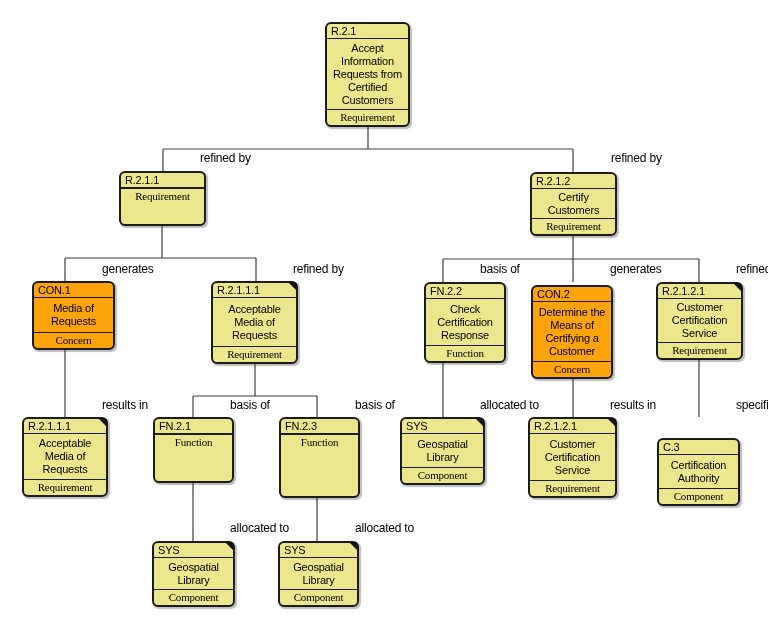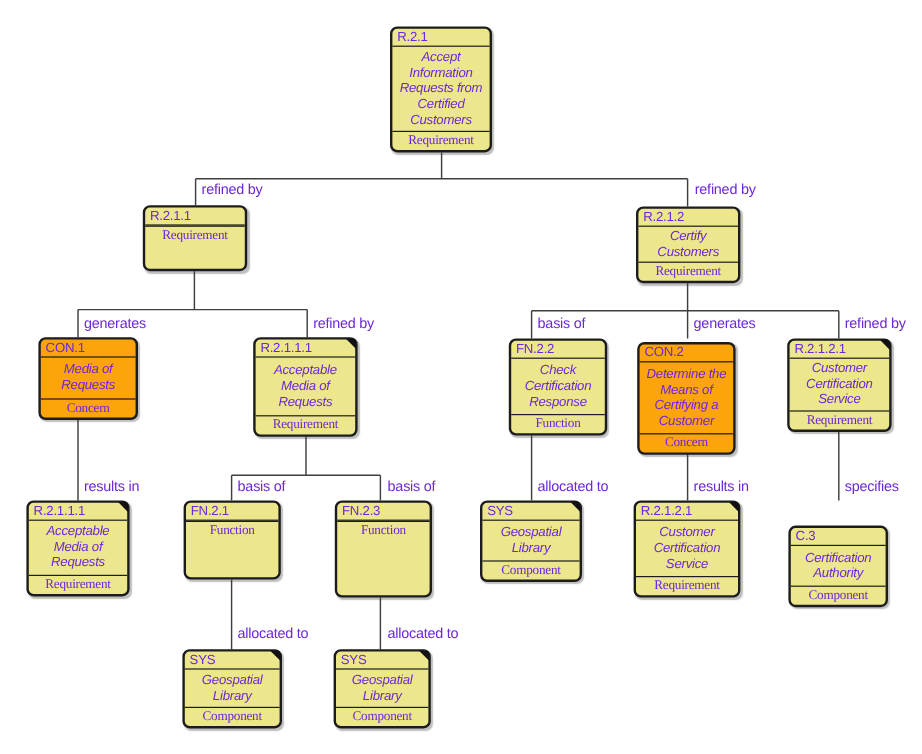--- a/index.html
+++ b/index.html
@@ -1,48 +1,49 @@
 <!DOCTYPE html>
 <html><head>
 <meta charset="utf-8">
 <style>
   html,body{margin:0;padding:0;background:#ffffff;}
   .canvas{
     position:relative;width:768px;height:628px;background:#ffffff;
-    font-family:"Liberation Sans",sans-serif;color:#6d28d9;overflow:hidden;
+    font-family:"Liberation Sans",sans-serif;color:#000000;overflow:hidden;
   }
   .wires{position:absolute;left:0;top:0;}
   .wires path{stroke:#3f3f3f;stroke-width:1.2;fill:none;}
   .node{
     position:absolute;display:flex;flex-direction:column;box-sizing:border-box;
     background:#ECE78C;border:2px solid #1c1c1c;border-radius:6px;
     box-shadow:1.5px 1.5px 1px rgba(70,70,70,0.35);
   }
   .node.concern{background:#FCA40A;}
   .nt{
     font-size:11px;line-height:14px;padding:0 4px;
     border-bottom:1.4px solid #1c1c1c;letter-spacing:-0.2px;
   }
   .nb{
     flex:1;display:flex;align-items:center;justify-content:center;
     text-align:center;font-size:11px;line-height:13px;white-space:pre-line;
-    padding:1px 2px;letter-spacing:-0.2px;font-style:italic;
+    padding:1px 2px;letter-spacing:-0.2px;
   }
   .nf{
     font-size:11px;line-height:15px;text-align:center;
     border-top:1.4px solid #1c1c1c;letter-spacing:-0.2px;font-family:Liberation Serif, serif;
   }
   .corner{
     position:absolute;top:-1px;right:-1px;width:0;height:0;
     border-top:9px solid #111;border-left:9px solid transparent;
     border-top-right-radius:4px;
   }
   .elabel{
     position:absolute;font-size:12px;line-height:13px;white-space:nowrap;
     letter-spacing:-0.2px;
+    margin-left:32px;
   }
 </style>
 </head>
 <body>
 
 <div class="canvas">
 
   <svg class="wires" width="768" height="628" viewBox="0 0 768 628">
     <path d="
       M368 127 V149 M163 149 H573 M163 149 V171 M573 149 V172

